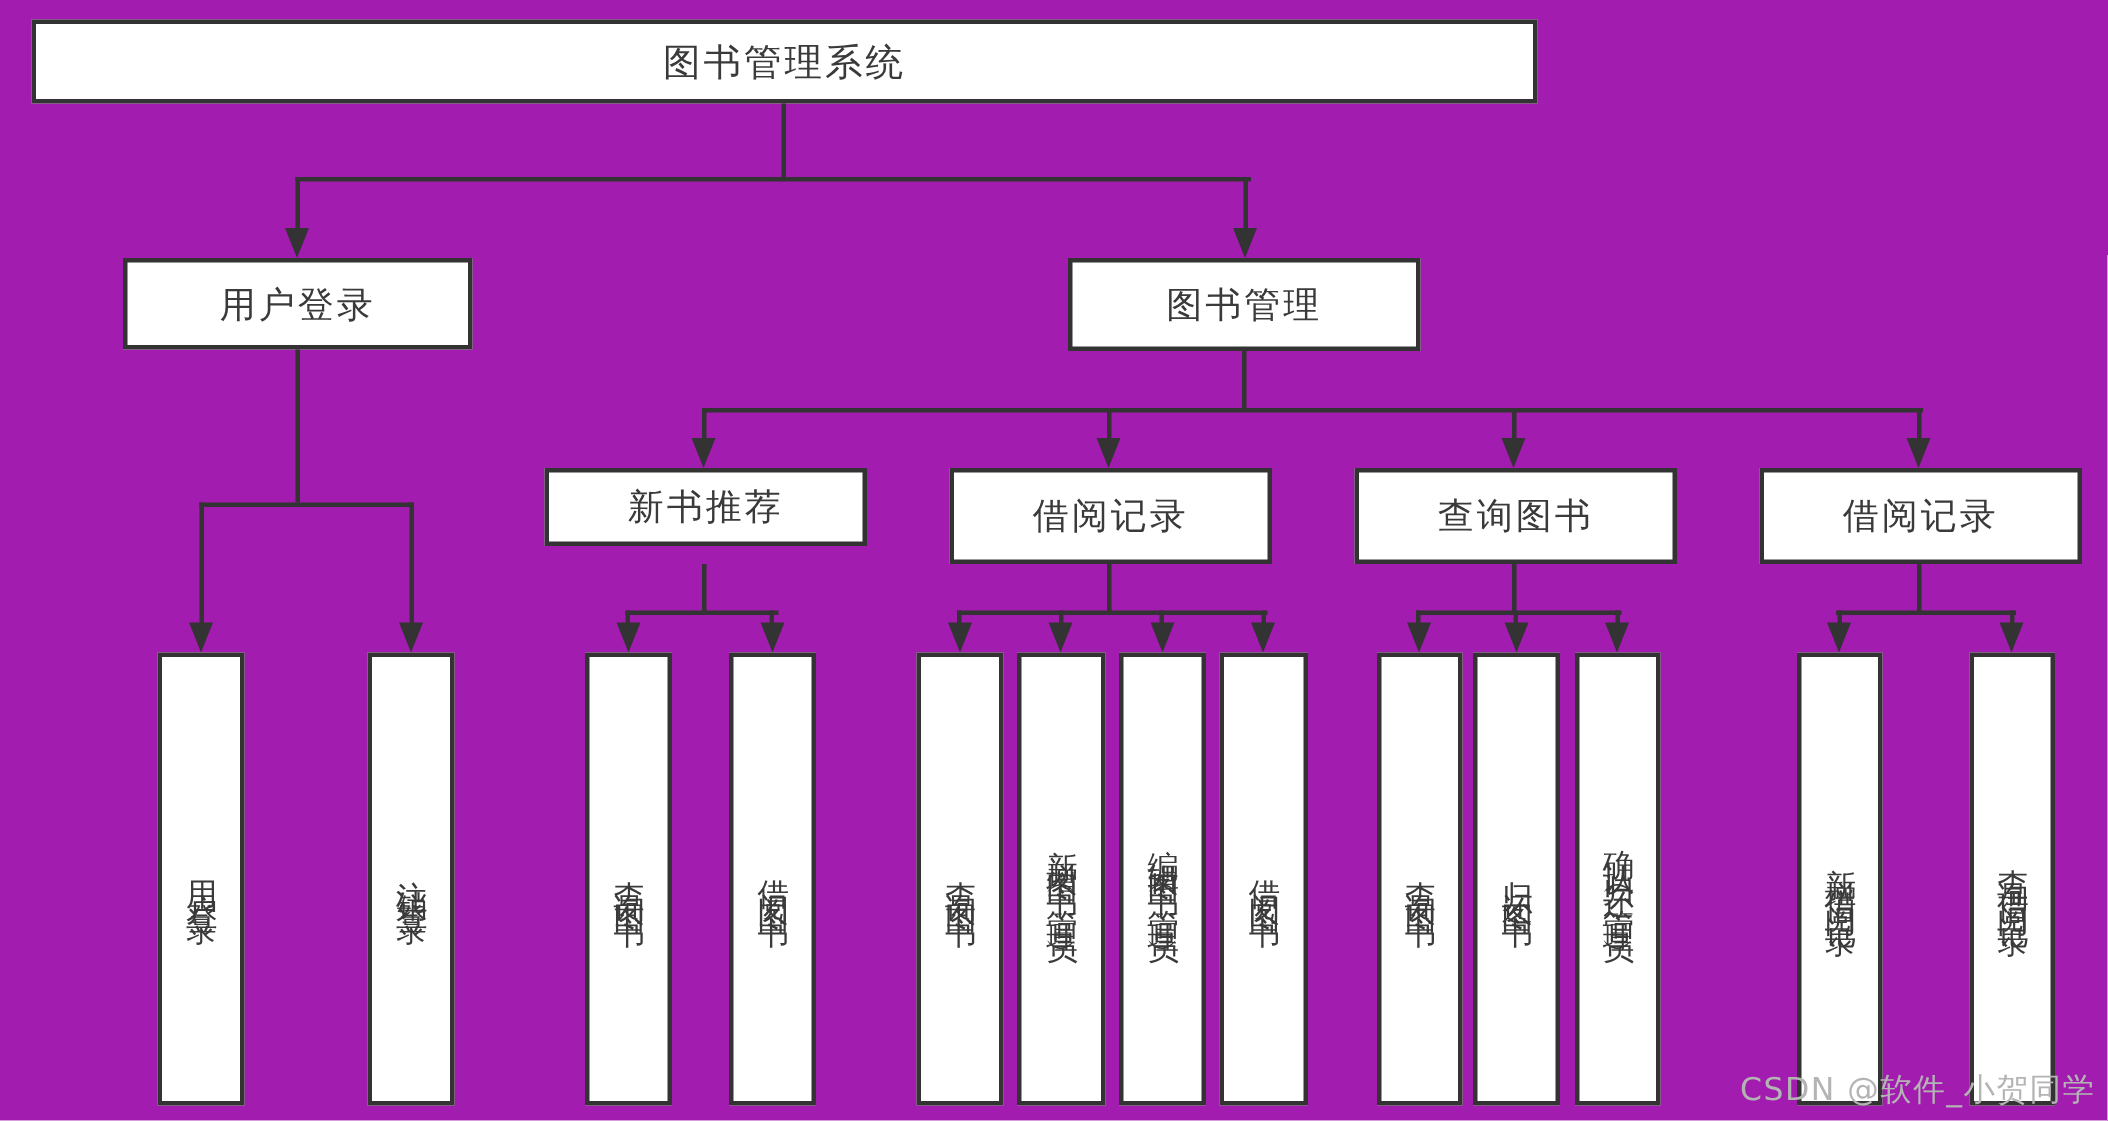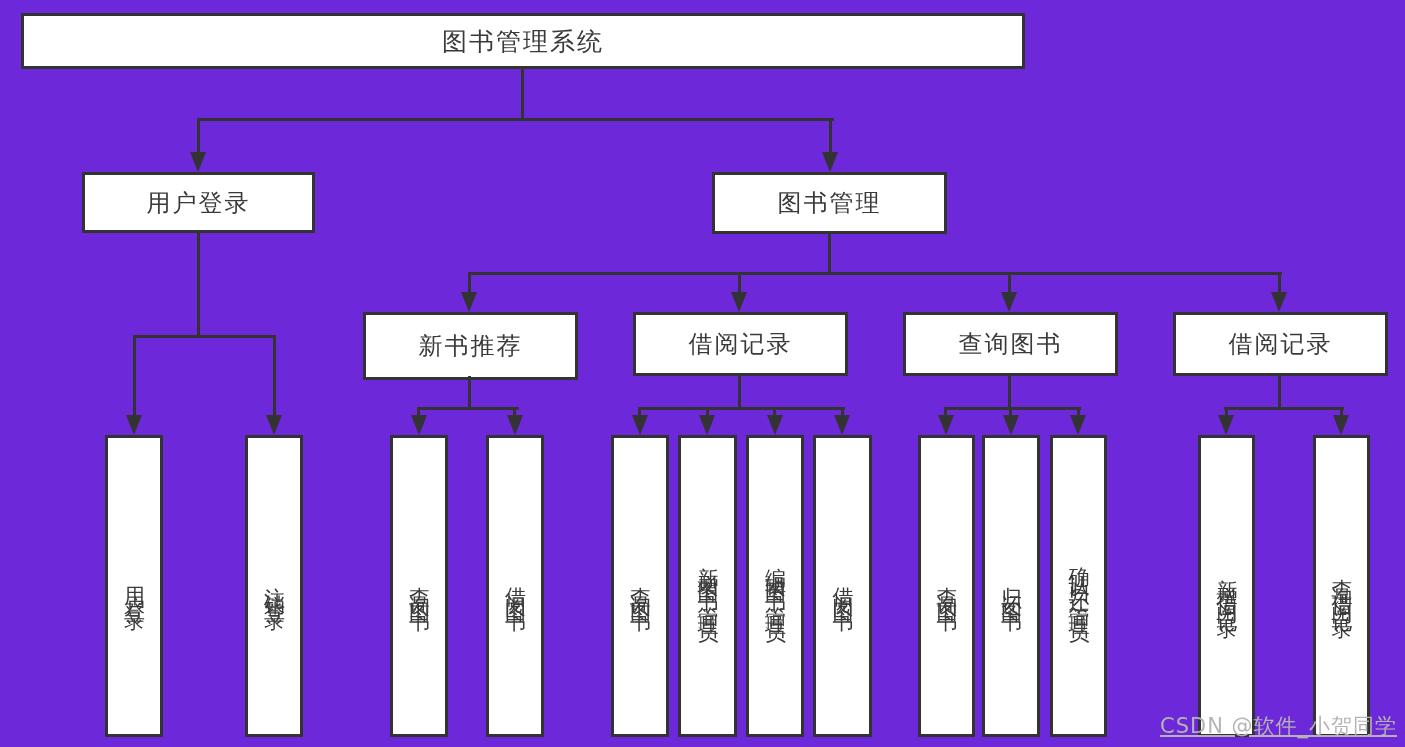--- a/index.html
+++ b/index.html
@@ -1,20 +1,20 @@
 <!DOCTYPE html>
 <html><head>
 <meta charset="utf-8">
 <style>
   html, body { margin: 0; padding: 0; background: #ffffff; }
   .canvas {
     position: relative;
     width: 1405px;
     height: 747px;
-    background: #6d28d9;
+    background: #a21caf;
     font-family: "DejaVu Sans", "Liberation Sans", sans-serif;
     overflow: hidden;
     color: #3a3a3a;
   }
   .node {
     position: absolute;
     box-sizing: border-box;
     border: 3px solid #333333;
     background: #ffffff;
     display: flex;
@@ -41,21 +41,20 @@
   }
   .watermark {
     position: absolute;
     left: 1160px;
     top: 712px;
     font-size: 21px;
     color: #b4b4b4;
     z-index: 5;
     white-space: nowrap;
     letter-spacing: 1px;
-    text-decoration: underline;
   }
 </style>
 </head>
 <body>
 
 <div class="canvas">
 
   <div class="node root" style="left:21px; top:13px; width:1004px; height:56px;">
     <span class="hlabel">图书管理系统</span>
   </div>
@@ -85,21 +84,21 @@
   <div class="h-line" style="left:468px; top:272px; width:814px;"></div>
   <div class="v-line" style="left:468px; top:272px; height:24px;"></div>
   <div class="arrow" style="left:461px; top:292px;"></div>
   <div class="v-line" style="left:738px; top:272px; height:24px;"></div>
   <div class="arrow" style="left:731px; top:292px;"></div>
   <div class="v-line" style="left:1008px; top:272px; height:24px;"></div>
   <div class="arrow" style="left:1001px; top:292px;"></div>
   <div class="v-line" style="left:1278px; top:272px; height:24px;"></div>
   <div class="arrow" style="left:1271px; top:292px;"></div>
 
-  <div class="node" style="left:363px; top:312px; width:215px; height:68px;">
+  <div class="node" style="left:363px; top:312px; width:215px; height:52px;">
     <span class="hlabel">新书推荐</span>
   </div>
   <div class="node" style="left:633px; top:312px; width:215px; height:64px;">
     <span class="hlabel">借阅记录</span>
   </div>
   <div class="node" style="left:903px; top:312px; width:215px; height:64px;">
     <span class="hlabel">查询图书</span>
   </div>
   <div class="node" style="left:1173px; top:312px; width:215px; height:64px;">
     <span class="hlabel">借阅记录</span>

